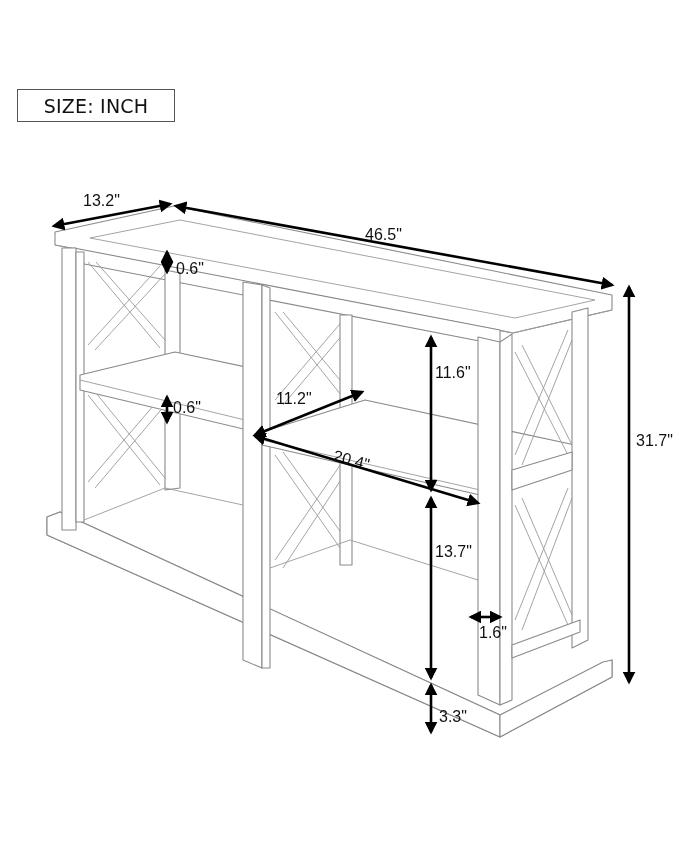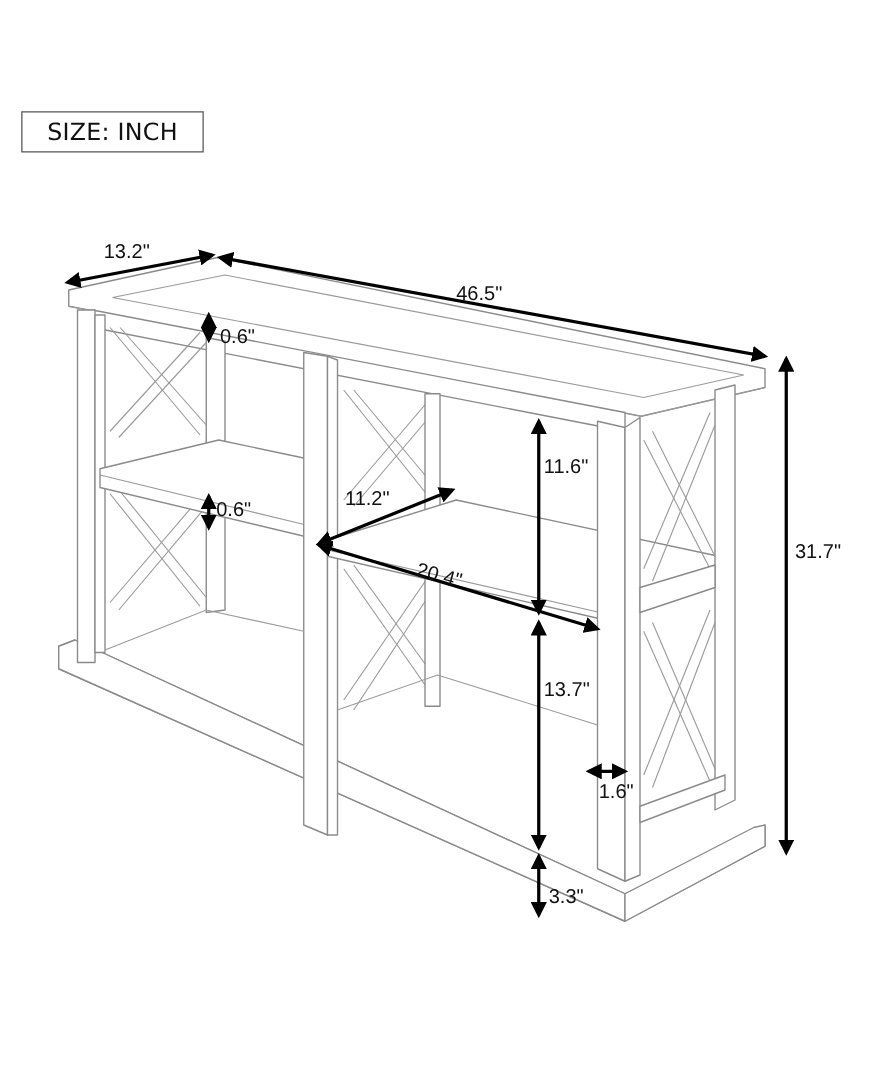--- a/index.html
+++ b/index.html
@@ -1,18 +1,18 @@
 <!DOCTYPE html>
 <html><head>
 <meta charset="utf-8">
 <style>
   html, body { margin: 0; padding: 0; background: #ffffff; }
   body { width: 700px; height: 855px; position: relative; overflow: hidden; font-family: "Liberation Sans", sans-serif; }
   .size-box {
-    position: absolute; left: 17px; top: 89px; width: 146px; height: 33px;
+    position: absolute; left: 17px; top: 89px; width: 158px; height: 33px;
     border: 1.5px solid #555; box-sizing: border-box;
     display: flex; align-items: center; justify-content: center;
     font-family: "DejaVu Sans", sans-serif; font-size: 19px; color: #111; letter-spacing: 0.2px;
   }
   svg { position: absolute; left: 0; top: 0; }
   .dim { font-family: "Liberation Sans", sans-serif; font-size: 16px; fill: #111; }
   .furn { fill: #fff; stroke: #8a8a8a; stroke-width: 1.1; stroke-linejoin: round; }
   .furn-l { fill: none; stroke: #9a9a9a; stroke-width: 0.9; }
   .arrow { stroke: #000; stroke-width: 2.6; fill: none; }
 </style>

